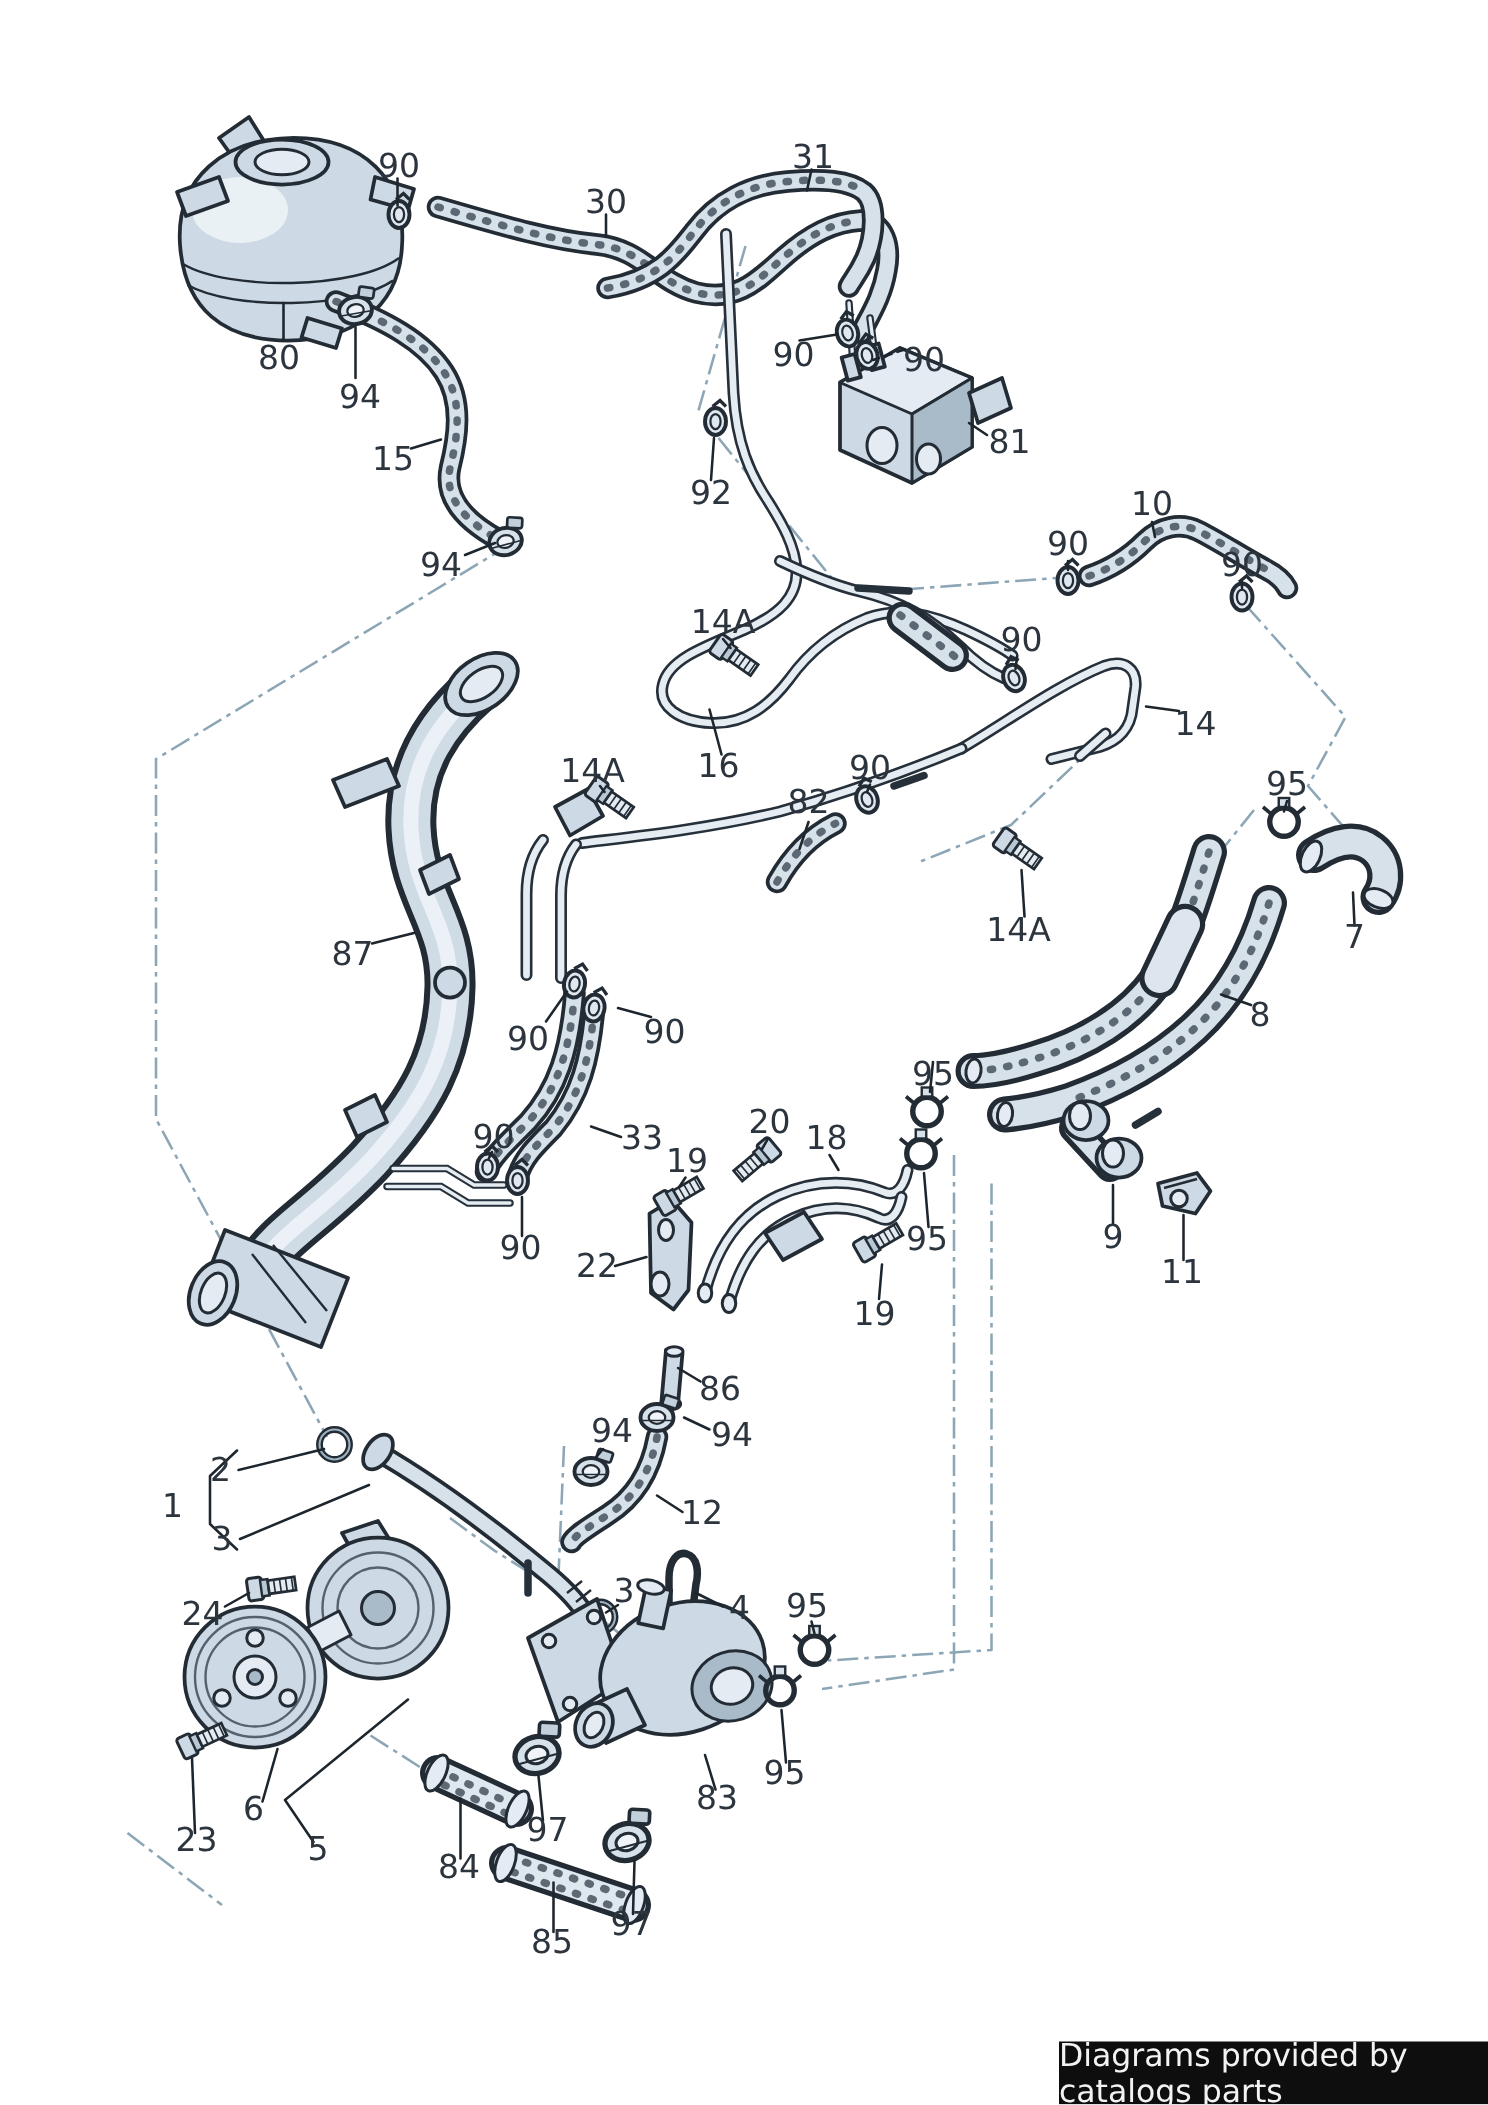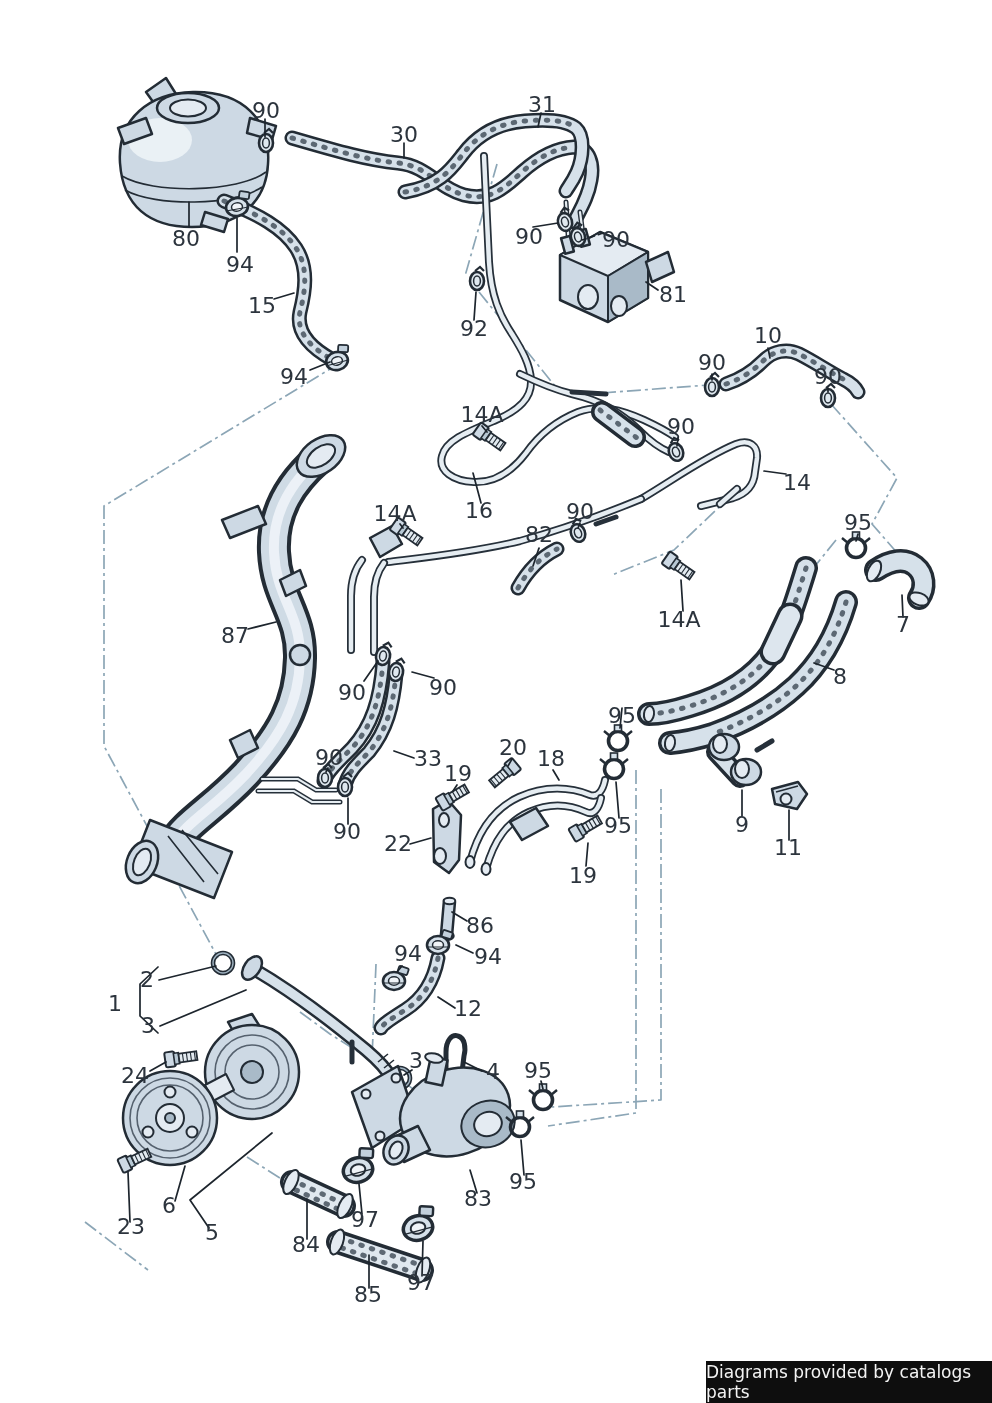--- a/index.html
+++ b/index.html
@@ -18,21 +18,21 @@
   .thin-o{fill:none;stroke:#26303a;stroke-width:5;stroke-linecap:round;}
   .thin-i{fill:none;stroke:#e6edf2;stroke-width:2.2;stroke-linecap:round;}
   .dots{fill:none;stroke:#46525e;stroke-width:5;stroke-dasharray:1.5 9.5;opacity:.85;stroke-linecap:round;}
   .part{fill:#cdd9e4;stroke:#232c35;stroke-width:2.5;stroke-linejoin:round;}
   .part-lt{fill:#e4ebf2;stroke:#232c35;stroke-width:2;stroke-linejoin:round;}
   .part-dk{fill:#a9bac8;stroke:#232c35;stroke-width:2;stroke-linejoin:round;}
   .lead{stroke:#1d252d;stroke-width:1.7;fill:none;stroke-linecap:round;stroke-linejoin:round;}
   .con{stroke:#8ca6b6;stroke-width:1.7;fill:none;stroke-dasharray:14 4 3 4;stroke-linejoin:round;}
   .seam{fill:none;stroke:#232c35;stroke-width:1.6;}
   .footer{position:absolute;left:706px;top:1361px;width:286px;height:42px;background:#0e0e0e;
-          color:#f3f3f3;display:flex;align-items:center;justify-content:center;font-size:17px;}
+          color:#f3f3f3;display:flex;align-items:center;justify-content:center;font-size:21px;}
 </style>
 </head>
 <body>
 
 <div class="stage">
 <svg width="992" height="1403" viewBox="0 0 992 1403">
   <defs>
     <g id="clamp90">
       <ellipse rx="7" ry="9" fill="#dfe8ef" stroke="#232c35" stroke-width="2.6"></ellipse>
       <ellipse rx="3.4" ry="5" fill="none" stroke="#232c35" stroke-width="1.5"></ellipse>

